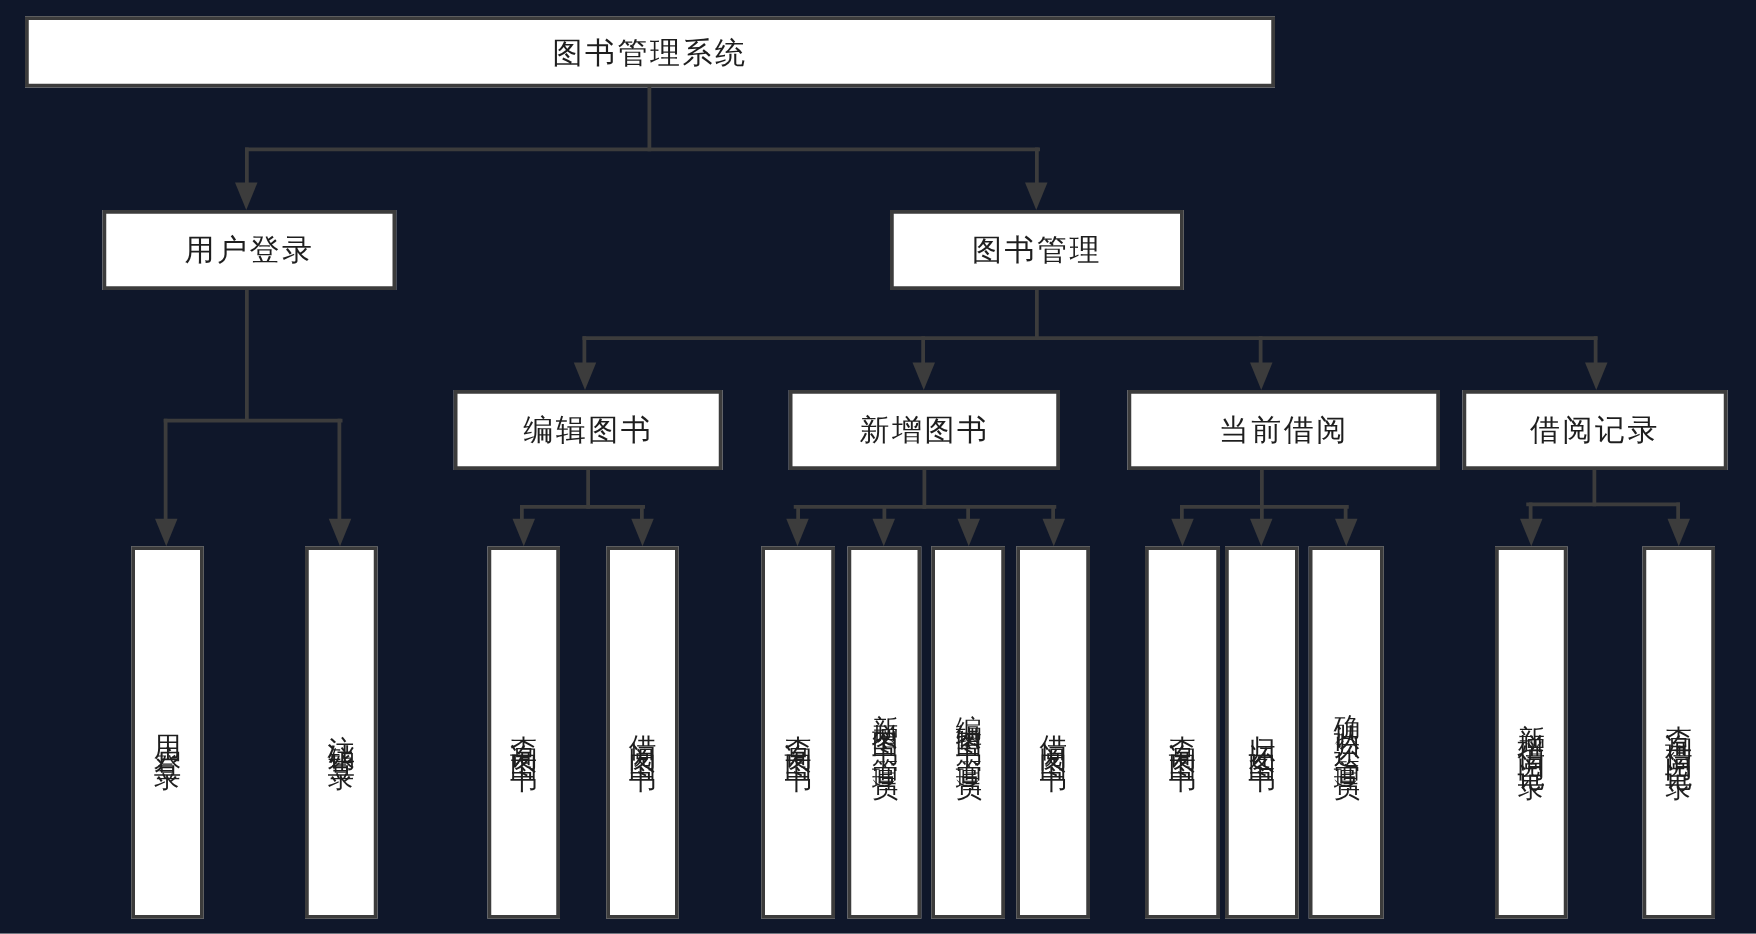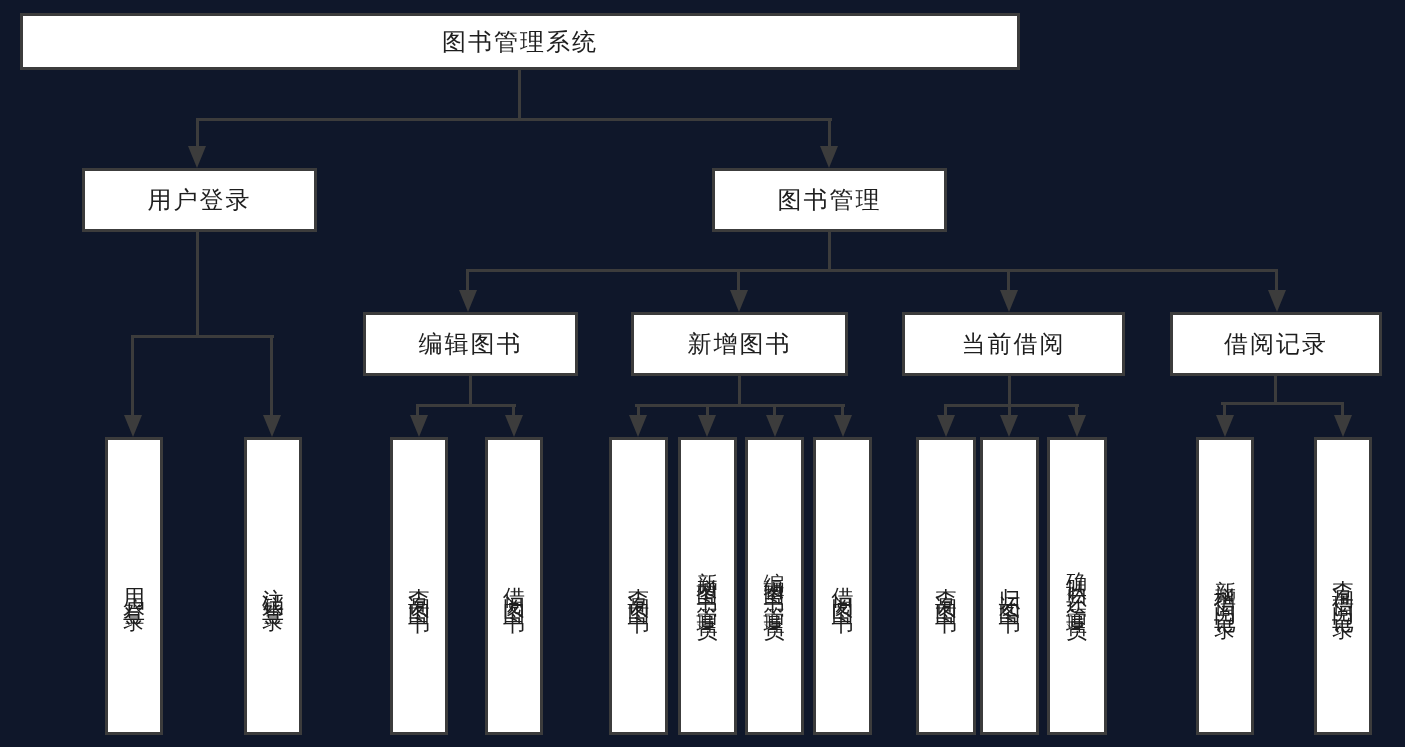--- a/index.html
+++ b/index.html
@@ -71,21 +71,21 @@
   <div class="arw" style="left:459px;top:290px;"></div>
   <div class="vl" style="left:737px;top:269px;height:25px;"></div>
   <div class="arw" style="left:730px;top:290px;"></div>
   <div class="vl" style="left:1007px;top:269px;height:25px;"></div>
   <div class="arw" style="left:1000px;top:290px;"></div>
   <div class="vl" style="left:1275px;top:269px;height:25px;"></div>
   <div class="arw" style="left:1268px;top:290px;"></div>
 
   <div class="hbox" style="left:363px;top:312px;width:215px;height:64px;">编辑图书</div>
   <div class="hbox" style="left:631px;top:312px;width:217px;height:64px;">新增图书</div>
-  <div class="hbox" style="left:902px;top:312px;width:223px;height:64px;">当前借阅</div>
+  <div class="hbox" style="left:902px;top:312px;width:250px;height:64px;">当前借阅</div>
   <div class="hbox" style="left:1170px;top:312px;width:212px;height:64px;">借阅记录</div>
 
   <div class="vl" style="left:469px;top:374px;height:33px;"></div>
   <div class="hl" style="left:416px;top:404px;width:100px;"></div>
   <div class="vl" style="left:416px;top:404px;height:15px;"></div>
   <div class="arw" style="left:410px;top:415px;"></div>
   <div class="vl" style="left:512px;top:404px;height:15px;"></div>
   <div class="arw" style="left:505px;top:415px;"></div>
   <div class="leaf" style="left:390px;">查询图书</div>
   <div class="leaf" style="left:485px;">借阅图书</div>

